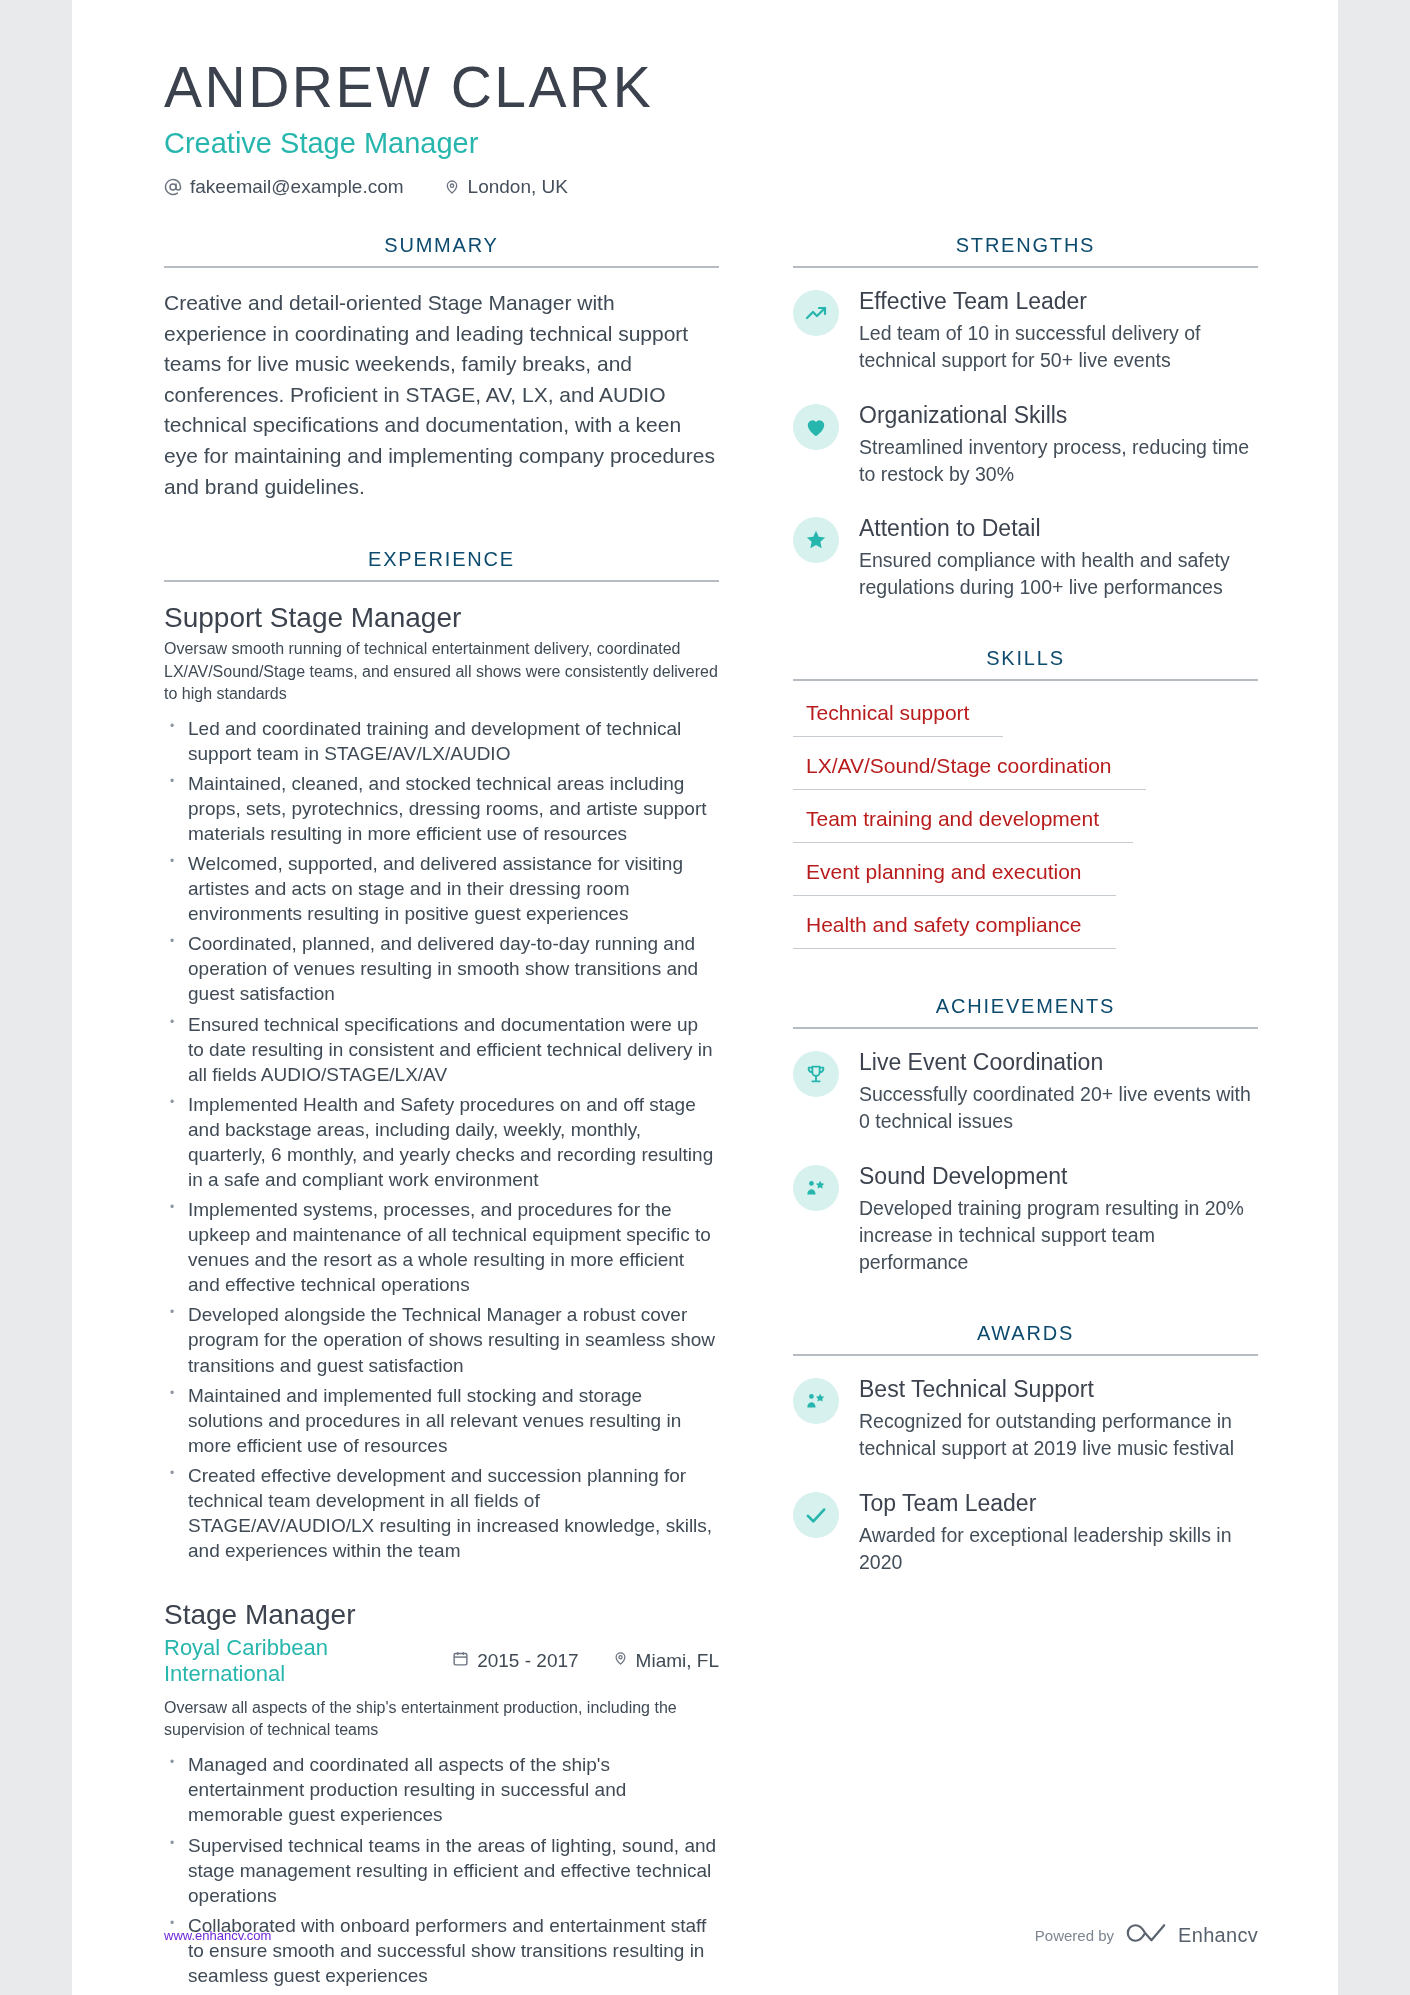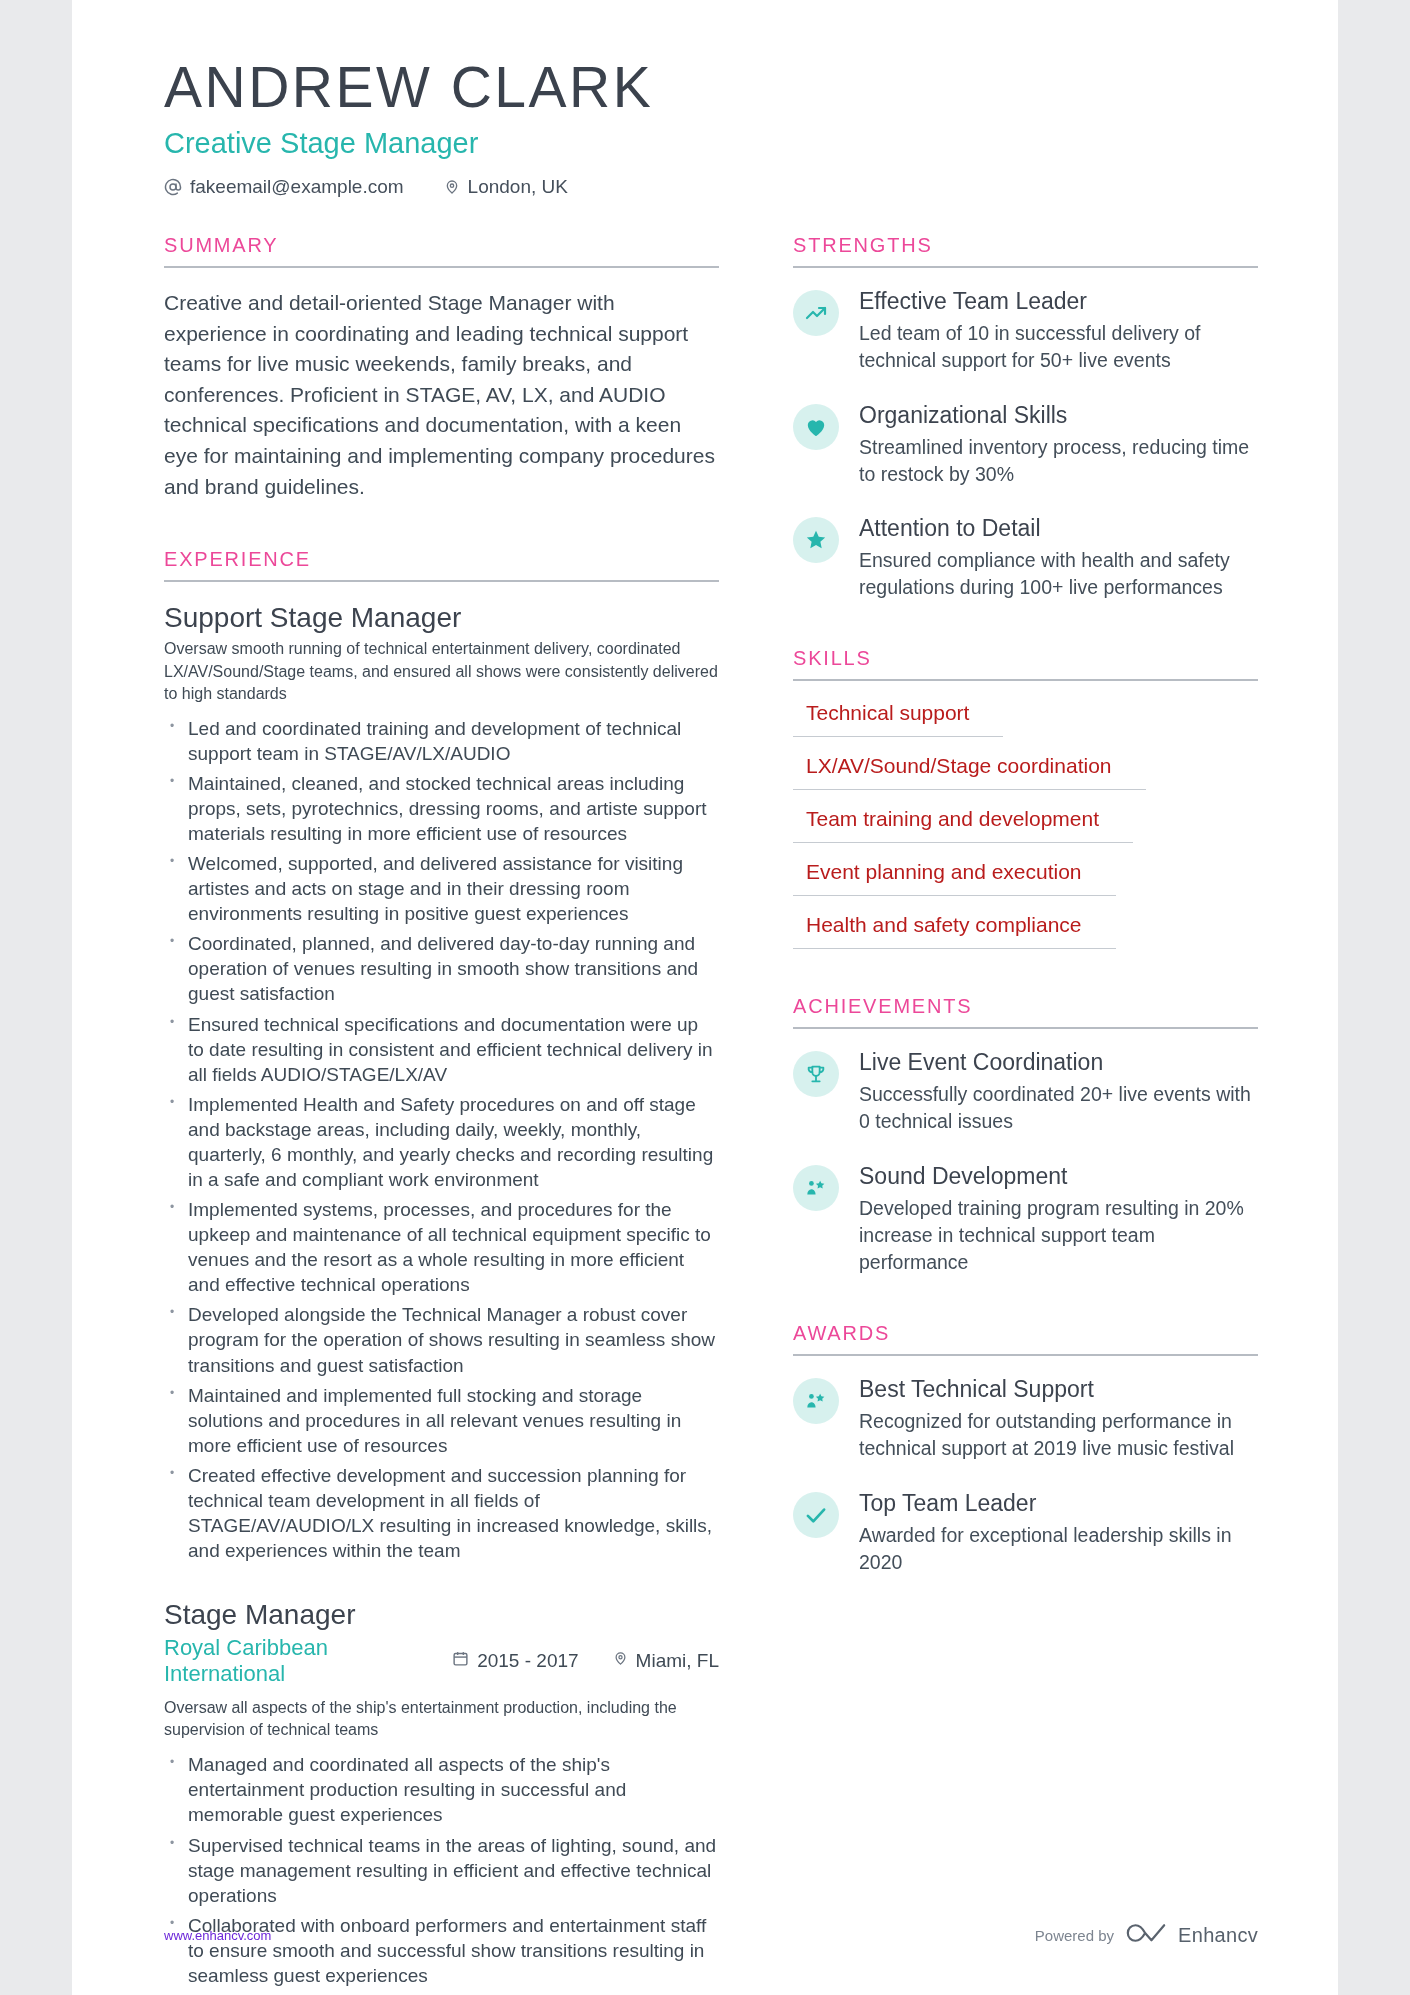--- a/index.html
+++ b/index.html
@@ -11,22 +11,22 @@
   }
   
   .name { font-size:57px; font-weight:400; letter-spacing:2.5px; color:#3b424d; margin:0; line-height:1.05; }
   .role-title { font-size:29px; color:#27b6ad; margin-top:9px; font-weight:400; }
   .contact-row { display:flex; align-items:center; gap:40px; margin-top:16px; font-size:19px; color:#454f5b; }
   .contact-item { display:flex; align-items:center; gap:8px; }
   .contact-item svg { display:block; }
   
   .columns { display:grid; grid-template-columns:1fr 465px; column-gap:74px; margin-top:36px; }
   .sec-h {
-    font-size:20px; font-weight:400; letter-spacing:1.8px; color:#ec4899;
-    border-bottom:2px solid #b7bcc3; padding-bottom:9px; margin:0 0 20px 0;
+    font-size:20px; font-weight:400; letter-spacing:1.8px; color:#0c4a6e;
+    border-bottom:2px solid #b7bcc3; padding-bottom:9px; margin:0 0 20px 0;text-align:center;
   }
   .section { margin-bottom:46px; }
   
   .summary-text { font-size:21px; line-height:1.46; color:#3f4a55; margin:0; }
   .job { margin-bottom:36px; }
   .job-title { font-size:28px; color:#3c434e; margin:0 0 4px 0; font-weight:400; }
   .company-row { display:flex; align-items:center; margin:2px 0 10px 0; }
   .company { font-size:22px; color:#27b6ad; flex:1; }
   .meta { display:flex; align-items:center; gap:8px; font-size:19px; color:#3f4a55; white-space:nowrap; }
   .meta + .meta { margin-left:34px; }

